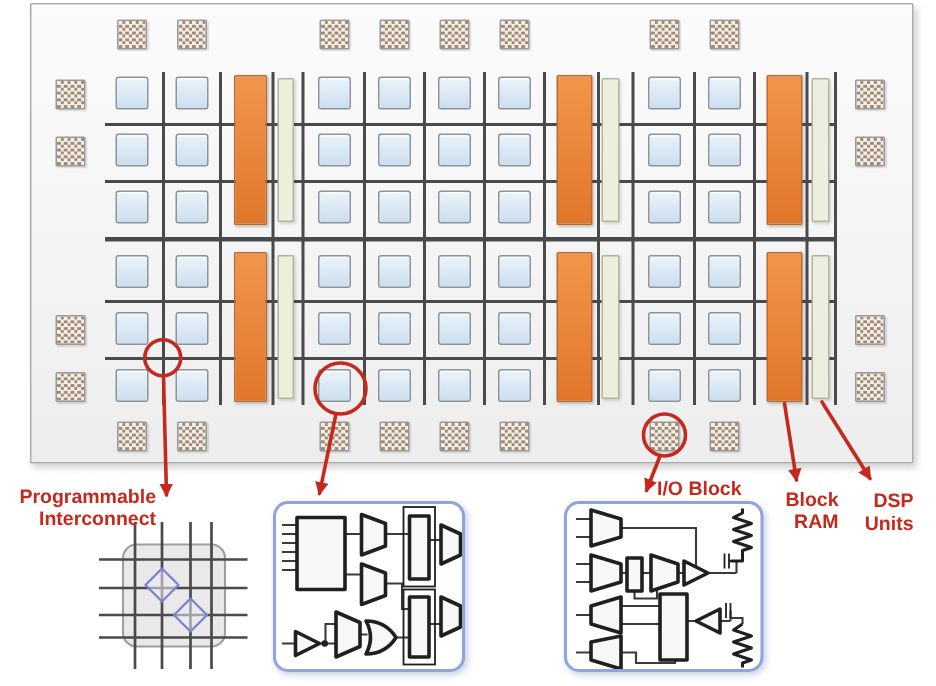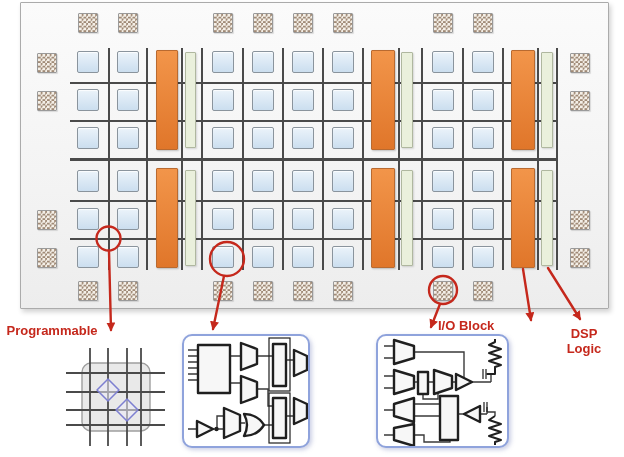--- a/index.html
+++ b/index.html
@@ -14,21 +14,21 @@
   .hline.divider{height:3px}
   .vline{background:var(--grid_line);width:2px}
   .clb{background:linear-gradient(180deg,var(--logic_fill_top),var(--logic_fill_bottom));
        border:1.5px solid var(--logic_border);border-radius:2px;box-shadow:inset 0 1px 1px rgba(255,255,255,.85)}
   .bram{background:linear-gradient(180deg,var(--bram_fill_top),var(--bram_fill_bottom));
        border:1px solid var(--bram_border);border-radius:1px;box-shadow:1px 1px 2px rgba(0,0,0,.22)}
   .dsp{background:var(--dsp_fill);border:1px solid var(--dsp_border);border-radius:1px;box-shadow:1px 1px 2px rgba(0,0,0,.14)}
   .pad{background-image:conic-gradient(var(--pad_dark) 25%,var(--pad_light) 0 50%,var(--pad_dark) 0 75%,var(--pad_light) 0);
        background-size:4.5px 4.5px;border:1px solid var(--pad_border);border-radius:1px;box-shadow:1px 1px 1px rgba(0,0,0,.12)}
   .label{position:absolute;color:var(--accent_red);font-size:13px;font-weight:bold;line-height:15px;white-space:nowrap}
-  .label.center{text-align:center}
+  .label.center{text-align:right}
   .inset{position:absolute;background:#fff;border:2px solid var(--inset_border);border-radius:10px;
          box-shadow:1.5px 2px 4px rgba(110,120,180,.35)}
   .inset svg{display:block;margin:0}
   .inset-xbar{position:absolute}
   .overlay{position:absolute;left:0;top:0;pointer-events:none}
   .callout-circle{fill:none;stroke:var(--accent_red);stroke-width:2.4}
   .callout-arrow{stroke:var(--accent_red);stroke-width:2.4;stroke-linecap:round}
   .circuit .shape{fill:var(--circuit_fill);stroke:var(--circuit_stroke);stroke-width:2.4;stroke-linejoin:round}
   .circuit .thin{fill:none;stroke:var(--circuit_stroke);stroke-width:1.2}
   .circuit .zig{fill:none;stroke:var(--circuit_stroke);stroke-width:2;stroke-linejoin:round}
@@ -194,25 +194,30 @@
       <path class="shape" d="M36,88 V110 L16,104 V92 Z"></path>
       <rect class="shape" x="62" y="60" width="18" height="44"></rect>
       <path class="shape" d="M102,70 L86,78 L102,86 Z"></path>
       <path class="thin" d="M106,66 V76 M109,66 V76"></path>
       <path class="zig" d="M117,80 L111,84 L123,88 L111,92 L123,96 L111,100 L123,104 L117,106 V109"></path>
     </svg>
   </div>
 
   <div class="label center" style="left:0px;top:323px;width:104px">
     <div>Programmable</div>
+    <div>Interconnect</div>
   </div>
   <div class="label" style="left:438px;top:318px">I/O Block</div>
+  <div class="label center" style="left:507px;top:325px;width:52px">
+    <div>Block</div>
+    <div>RAM</div>
+  </div>
   <div class="label center" style="left:559px;top:326px;width:50px">
     <div>DSP</div>
-    <div>Logic</div>
+    <div>Units</div>
   </div>
 
   <svg id="overlay" class="overlay" width="624" height="457">
     <defs>
       <marker id="ah" markerUnits="userSpaceOnUse" markerWidth="11" markerHeight="10" refX="7.5" refY="4.5" orient="auto">
         <path d="M0,0 L9,4.5 L0,9 Z" style="fill:var(--accent_red)"></path>
       </marker>
     </defs>
   <circle cx="108.5" cy="238.5" r="12" class="callout-circle"></circle>
       <line x1="109" y1="251" x2="111" y2="330" class="callout-arrow" marker-end="url(#ah)"></line>

